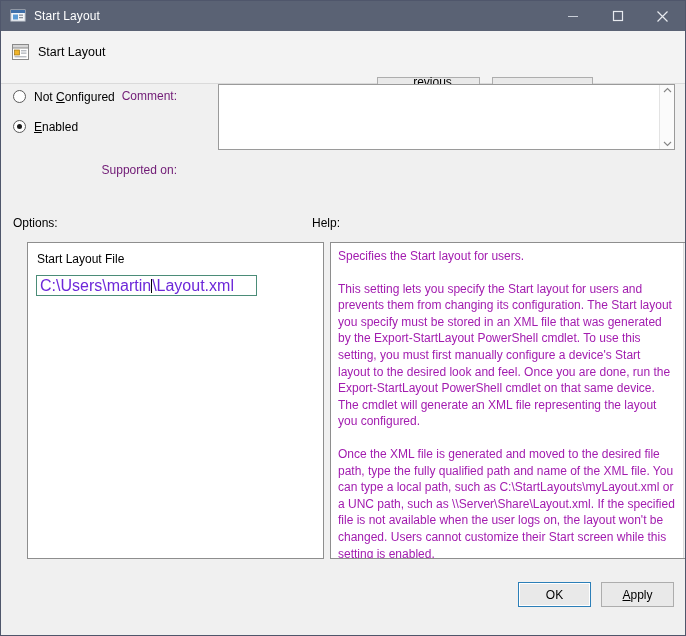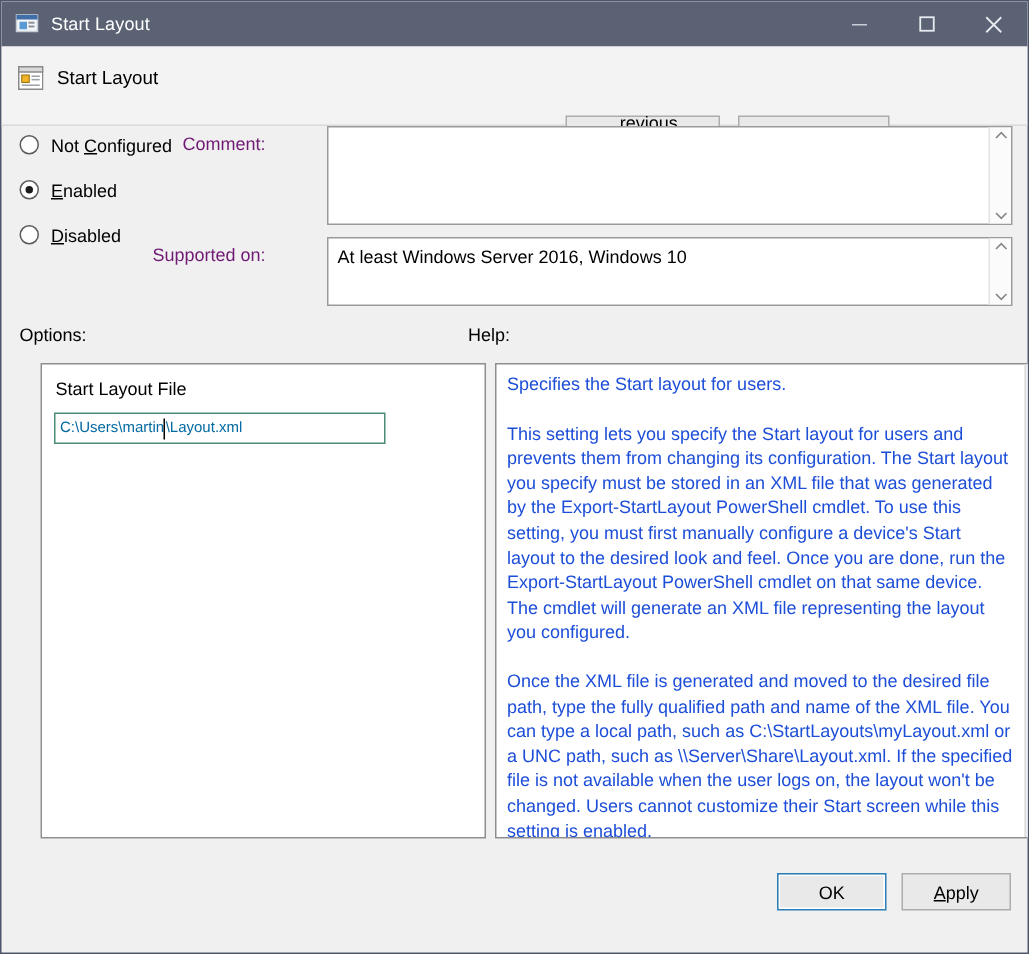--- a/index.html
+++ b/index.html
@@ -245,41 +245,41 @@
     left: 8px;
     top: 32px;
     width: 221px;
     height: 21px;
     box-sizing: border-box;
     border: 1px solid #4b8c78;
     background: #ffffff;
     display: flex;
     align-items: center;
     padding: 0 3px;
-    font-size: 10px;
+    font-size: 16px;
     font-family: "Liberation Sans", sans-serif;
-    color: #0369a1;
+    color: #6d28d9;
     white-space: nowrap;
     overflow: hidden;
   }
   .caret {
     display: inline-block;
     width: 1px;
     height: 14px;
     background: #000;
     margin: 0 0px;
     vertical-align: middle;
   }
 
   .help-text {
     flex: 1 1 auto;
     padding: 5px 8px 0 7px;
     font-size: 12px;
     line-height: 16.6px;
-    color: #1d4ed8;
+    color: #a21caf;
     overflow: hidden;
     box-sizing: border-box;
   }
   .help-text p { margin: 0 0 16px 0; }
   .help-text p:last-child { margin-bottom: 0; }
 
   .scrollbar {
     width: 17px;
     flex: 0 0 auto;
     background: #f0f0f0;
@@ -408,24 +408,20 @@
       <div class="radio-row">
         <span class="radio"></span>
         <span class="radio-label"><span>Not </span><u>C</u><span>onfigured</span></span>
       </div>
 
       <div class="radio-row">
         <span class="radio checked"></span>
         <span class="radio-label"><span></span><u>E</u><span>nabled</span></span>
       </div>
 
-      <div class="radio-row">
-        <span class="radio"></span>
-        <span class="radio-label"><span></span><u>D</u><span>isabled</span></span>
-      </div>
 
     </div>
 
     <div class="field-label lbl-comment">Comment:</div>
     <div class="textbox tb-comment">
       <div class="tb-text"></div>
       <div class="mini-scroll">
         <span>
           <svg width="9" height="7" viewBox="0 0 9 7">
               <path d="M1 5 L4.5 1.5 L8 5" stroke="#868686" fill="none" stroke-width="1.1"></path>
@@ -433,35 +429,20 @@
         </span>
         <span>
           <svg width="9" height="7" viewBox="0 0 9 7">
               <path d="M1 2 L4.5 5.5 L8 2" stroke="#868686" fill="none" stroke-width="1.1"></path>
             </svg>
         </span>
       </div>
     </div>
 
     <div class="field-label lbl-supported">Supported on:</div>
-    <div class="textbox tb-supported">
-      <div class="tb-text">At least Windows Server 2016, Windows 10</div>
-      <div class="mini-scroll">
-        <span>
-          <svg width="9" height="7" viewBox="0 0 9 7">
-              <path d="M1 5 L4.5 1.5 L8 5" stroke="#868686" fill="none" stroke-width="1.1"></path>
-            </svg>
-        </span>
-        <span>
-          <svg width="9" height="7" viewBox="0 0 9 7">
-              <path d="M1 2 L4.5 5.5 L8 2" stroke="#868686" fill="none" stroke-width="1.1"></path>
-            </svg>
-        </span>
-      </div>
-    </div>
   </div>
 
   <div class="section-labels">
     <span class="lbl-options">Options:</span>
     <span class="lbl-help">Help:</span>
   </div>
 
   <div class="panels">
 
     <div class="panel panel-options">

